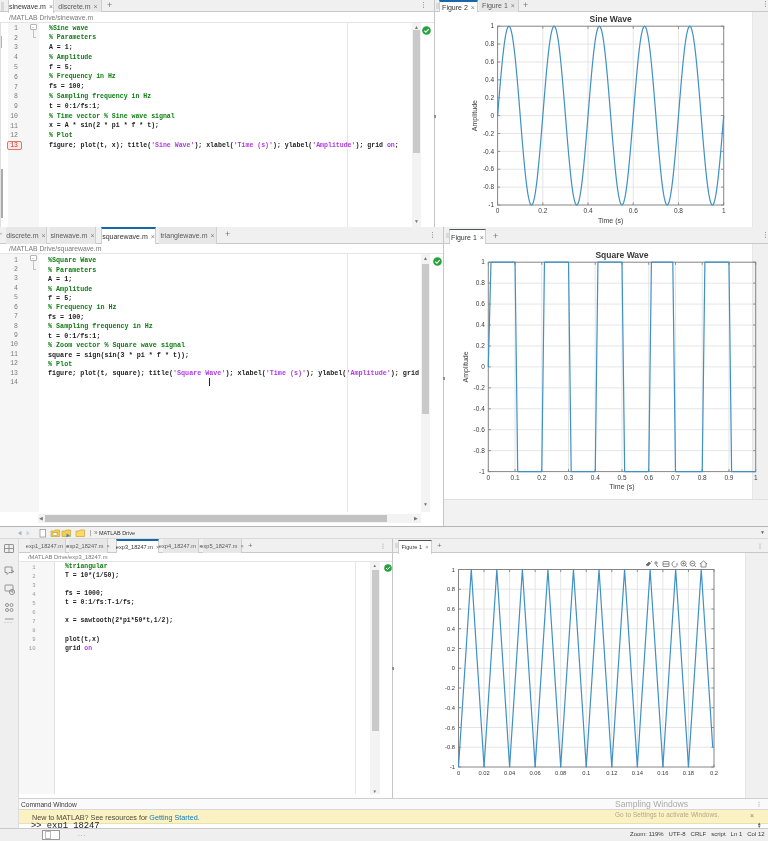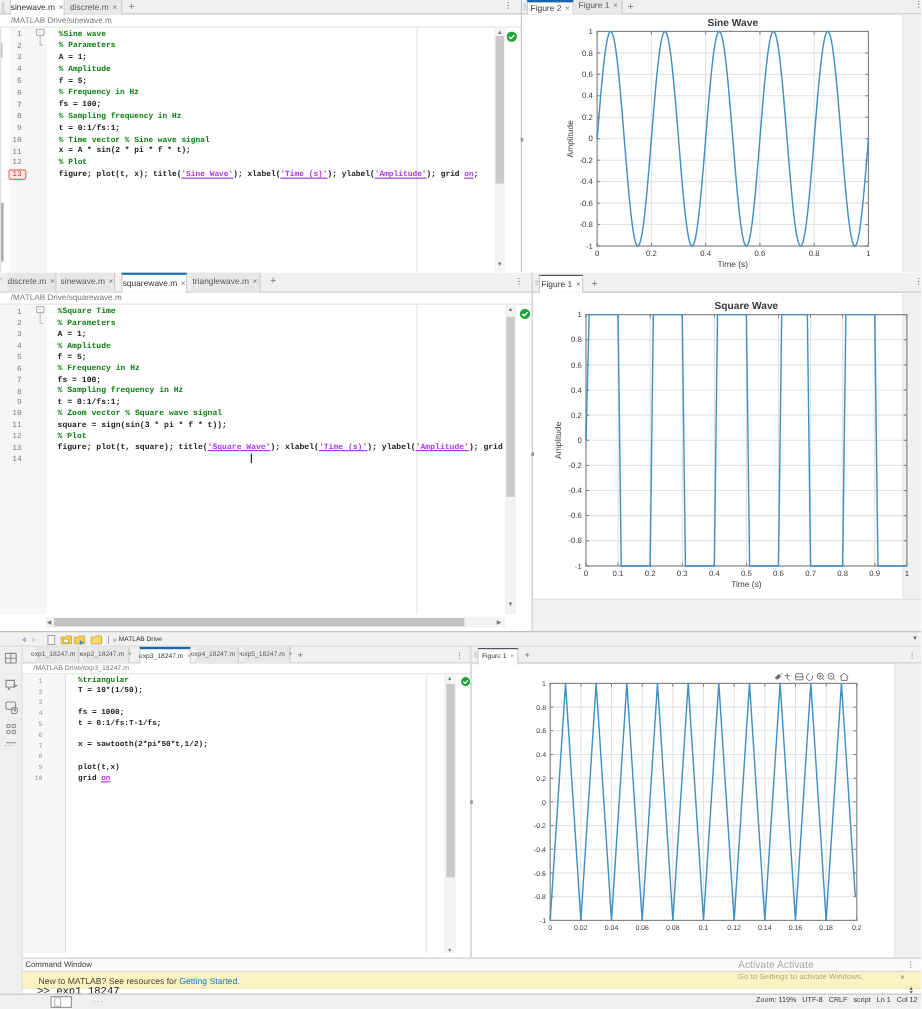--- a/index.html
+++ b/index.html
@@ -2,21 +2,21 @@
 <html><head><meta charset="utf-8"><style>
 *{margin:0;padding:0;box-sizing:border-box;}
 html,body{width:768px;height:841px;overflow:hidden;background:#fff;
 font-family:"Liberation Sans",sans-serif;}
 .abs{position:absolute;}
 .mono{font-family:"Liberation Mono",monospace;white-space:pre;}
 .tabbar{background:#f0f0f0;border-bottom:1px solid #c9c9c9;}
 .x{color:#808080;margin-left:3px;font-size:7px;}
 .gut{color:#7b7b7b;font-size:6.5px;font-family:"Liberation Mono",monospace;position:absolute;text-align:right;}
 .cm{color:#0e7d11;}
-.st{color:#ae3be0;text-decoration:underline;}
+.st{color:#ae3be0;}
 svg text{font-family:"Liberation Sans",sans-serif;}
 </style></head><body style="position:relative">
 <div class="abs" style="left:0;top:0;width:768px;height:227px;background:#fff;overflow:hidden">
 <div class="abs tabbar" style="left:0;top:0;width:435px;height:12px"></div>
 <div class="abs" style="left:8px;top:0;width:46px;height:12.5px;background:#fff;border-left:1px solid #cfcfcf;border-right:1px solid #cfcfcf;font-size:7px;color:#333;display:flex;align-items:center;justify-content:center">sinewave.m<span class="x">×</span></div>
 <div class="abs" style="left:55px;top:0;width:47px;height:12px;background:#e7e7e7;border-right:1px solid #cfcfcf;font-size:7px;color:#5a5a5a;display:flex;align-items:center;justify-content:center">discrete.m<span class="x">×</span></div>
 <div class="abs" style="left:107px;top:0px;font-size:9px;color:#777">+</div>
 <div class="abs" style="left:1px;top:2px;width:3px;height:9px;background:#d8d8d8"></div>
 <div class="abs" style="left:0;top:12.5px;width:435px;height:10px;background:#fff;border-bottom:1px solid #e4e4e4"></div>
 <div class="abs" style="left:9px;top:13.5px;font-size:6.8px;color:#7a7a7a">/MATLAB Drive/sinewave.m</div>
@@ -107,21 +107,21 @@
 <div class="abs" style="left:101px;top:0;width:55px;height:17px;background:#fff;border-left:1px solid #cfcfcf;border-right:1px solid #cfcfcf;border-top:2px solid #1767a9;font-size:7px;color:#333;display:flex;align-items:center;justify-content:center">squarewave.m<span class="x">×</span></div>
 <div class="abs" style="left:159px;top:0;width:58px;height:16.5px;background:#e7e7e7;border-right:1px solid #cfcfcf;font-size:7px;color:#5a5a5a;display:flex;align-items:center;justify-content:center">trianglewave.m<span class="x">×</span></div>
 <div class="abs" style="left:225px;top:2px;font-size:9px;color:#777">+</div>
 <div class="abs" style="left:0px;top:3px;font-size:6px;color:#888">‹</div>
 <div class="abs" style="left:429px;top:4px;font-size:7px;color:#555">⋮</div>
 <div class="abs" style="left:0;top:17px;width:444px;height:10px;background:#fff;border-bottom:1px solid #e4e4e4"></div>
 <div class="abs" style="left:9px;top:18px;font-size:6.8px;color:#7a7a7a">/MATLAB Drive/squarewave.m</div>
 <div class="abs" style="left:0px;top:27px;width:38.5px;height:258px;background:#f6f6f6"></div>
 <div class="abs" style="left:347px;top:27px;width:1px;height:258px;background:#e7e7e7"></div>
 <div class="gut" style="left:0;top:29.60px;width:18px;">1</div>
-<div class="abs mono" style="left:48px;top:29.30px;font-size:6.72px;font-weight:bold;color:#1c1c1c"><span class="cm">%Square Time</span></div>
+<div class="abs mono" style="left:48px;top:29.30px;font-size:6.72px;font-weight:bold;color:#1c1c1c"><span class="cm">%Square Wave</span></div>
 <div class="gut" style="left:0;top:39.03px;width:18px;">2</div>
 <div class="abs mono" style="left:48px;top:38.73px;font-size:6.72px;font-weight:bold;color:#1c1c1c"><span class="cm">% Parameters</span></div>
 <div class="gut" style="left:0;top:48.46px;width:18px;">3</div>
 <div class="abs mono" style="left:48px;top:48.16px;font-size:6.72px;font-weight:bold;color:#1c1c1c">A = 1;</div>
 <div class="gut" style="left:0;top:57.89px;width:18px;">4</div>
 <div class="abs mono" style="left:48px;top:57.59px;font-size:6.72px;font-weight:bold;color:#1c1c1c"><span class="cm">% Amplitude</span></div>
 <div class="gut" style="left:0;top:67.32px;width:18px;">5</div>
 <div class="abs mono" style="left:48px;top:67.02px;font-size:6.72px;font-weight:bold;color:#1c1c1c">f = 5;</div>
 <div class="gut" style="left:0;top:76.75px;width:18px;">6</div>
 <div class="abs mono" style="left:48px;top:76.45px;font-size:6.72px;font-weight:bold;color:#1c1c1c"><span class="cm">% Frequency in Hz</span></div>
@@ -313,21 +313,21 @@
       <text x="662.90" y="248.20" text-anchor="middle" font-size="5.8" fill="#3c3c3c">0.16</text>
       <text x="688.45" y="248.20" text-anchor="middle" font-size="5.8" fill="#3c3c3c">0.18</text>
       <text x="714.00" y="248.20" text-anchor="middle" font-size="5.8" fill="#3c3c3c">0.2</text>
 </svg>
 <div class="abs" style="left:19px;top:271px;width:749px;height:12px;background:#fafafa;border-top:1px solid #cfcfcf;border-bottom:1px solid #d8d8d8"></div>
 <div class="abs" style="left:21px;top:273.5px;font-size:6.6px;color:#3a3a3a">Command Window</div>
 <div class="abs" style="left:756px;top:273px;font-size:6px;color:#555">⋮</div>
 <div class="abs" style="left:19px;top:283px;width:749px;height:13.5px;background:#fbf2c4;border-bottom:1px solid #e8e0b0"></div>
 <div class="abs" style="left:32px;top:285.8px;font-size:7.2px;color:#4a4a38">New to MATLAB? See resources for <span style="color:#0f7bbd;">Getting Started.</span></div>
 <div class="abs" style="left:750px;top:285px;font-size:7px;color:#8a8468">×</div>
-<div class="abs" style="left:615px;top:272px;font-size:8.6px;color:#a9a9a9">Activate Activate</div>
+<div class="abs" style="left:615px;top:272px;font-size:8.6px;color:#a9a9a9">Sampling Windows</div>
 <div class="abs" style="left:615px;top:283.5px;font-size:6.4px;letter-spacing:0.1px;color:#b1a887">Go to Settings to activate Windows.</div>
 <div class="abs" style="left:19px;top:296.5px;width:749px;height:6.5px;background:#fff"></div>
 <div class="abs mono" style="left:31px;top:293.8px;font-size:8.8px;color:#222">&gt;&gt; exp1_18247</div>
 <div class="abs" style="left:757px;top:294.5px;font-size:4.5px;color:#666;line-height:3.5px">▲<br>▼</div>
 <div class="abs" style="left:0;top:301px;width:768px;height:14px;background:#efefef;border-top:1px solid #c9c9c9"></div>
 <div class="abs" style="left:42px;top:302.5px;width:18px;height:10.5px;background:#fff;border:1px solid #9a9a9a"></div>
 <div class="abs" style="left:45px;top:303.5px;width:6px;height:8.5px;background:#fff;border:1px solid #bbb"></div>
 <div class="abs" style="left:78px;top:303px;font-size:6.5px;color:#888;letter-spacing:1px">...</div>
 <div class="abs" style="left:630px;top:304px;font-size:6px;color:#3a3a3a">Zoom: 119%&nbsp;&nbsp;&nbsp;UTF-8&nbsp;&nbsp;&nbsp;CRLF&nbsp;&nbsp;&nbsp;script&nbsp;&nbsp;&nbsp;Ln 1&nbsp;&nbsp;&nbsp;Col 12</div>
 </div>

